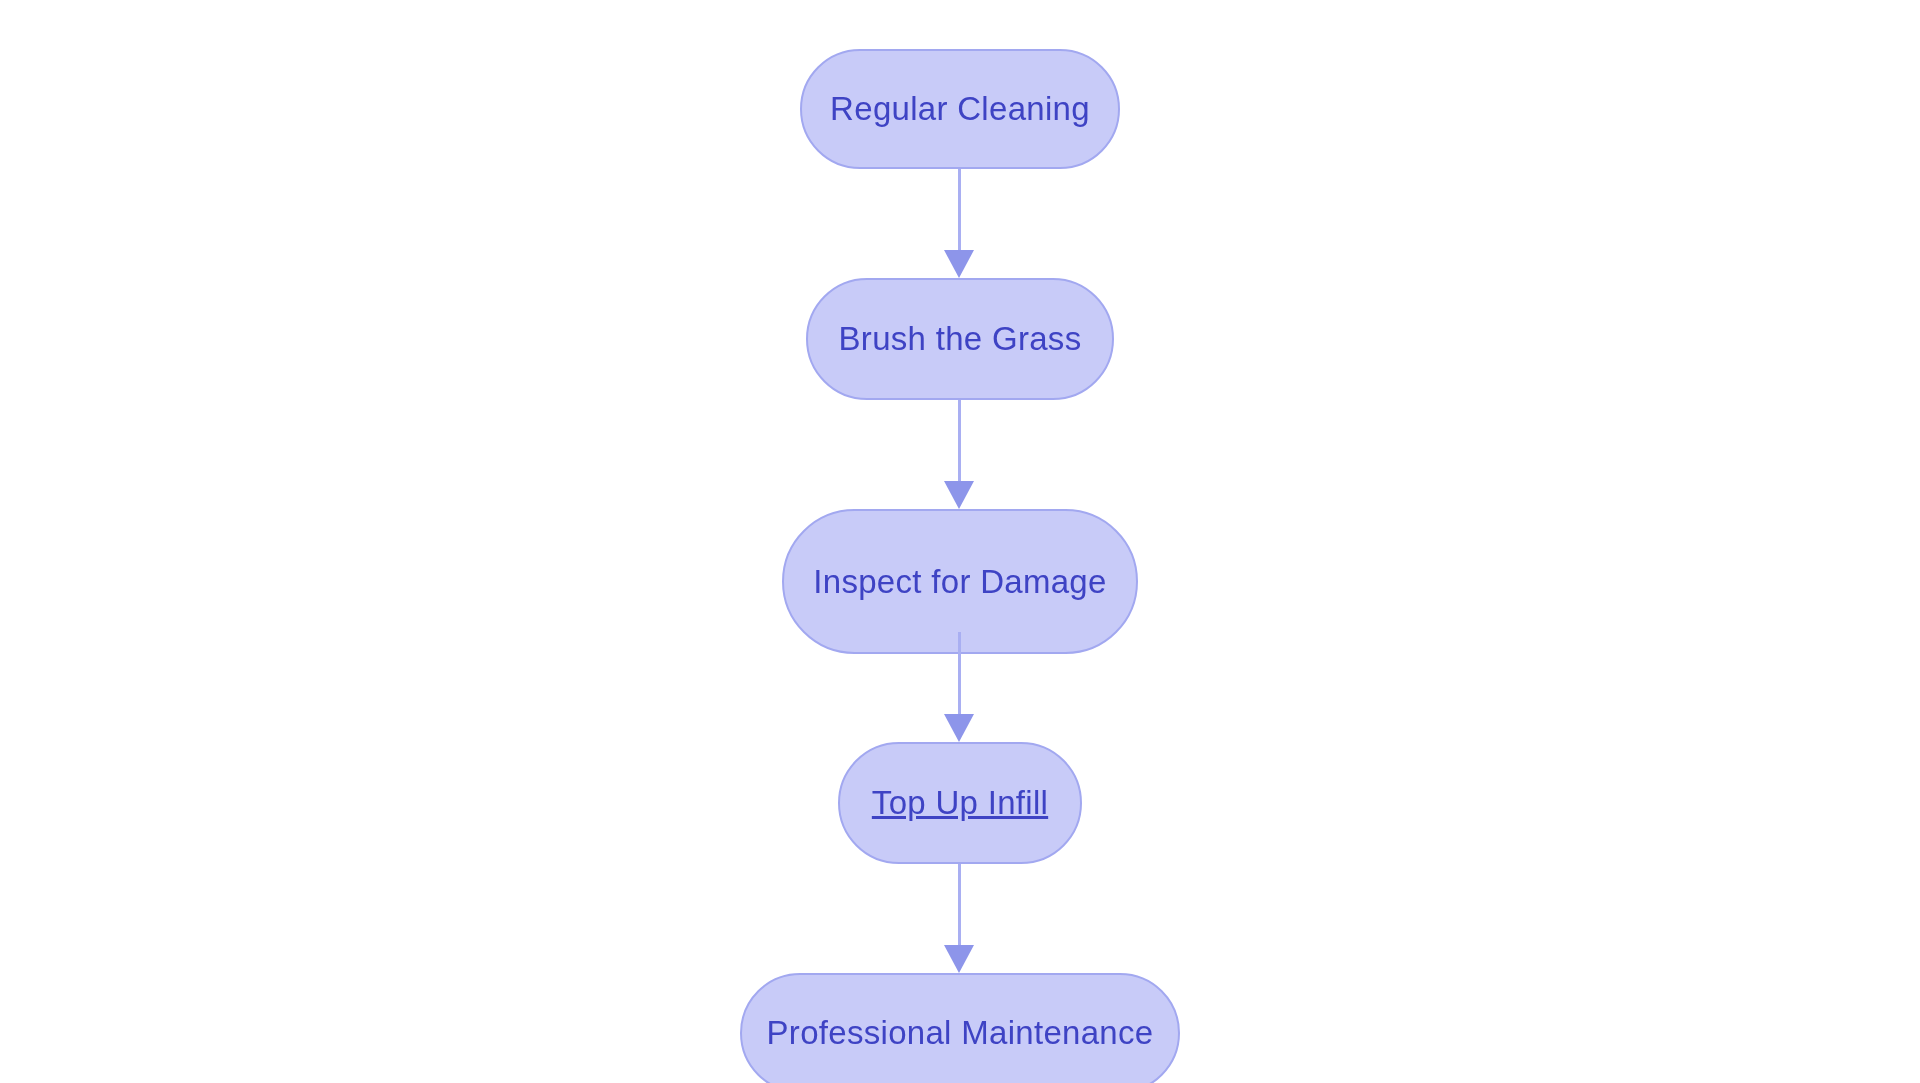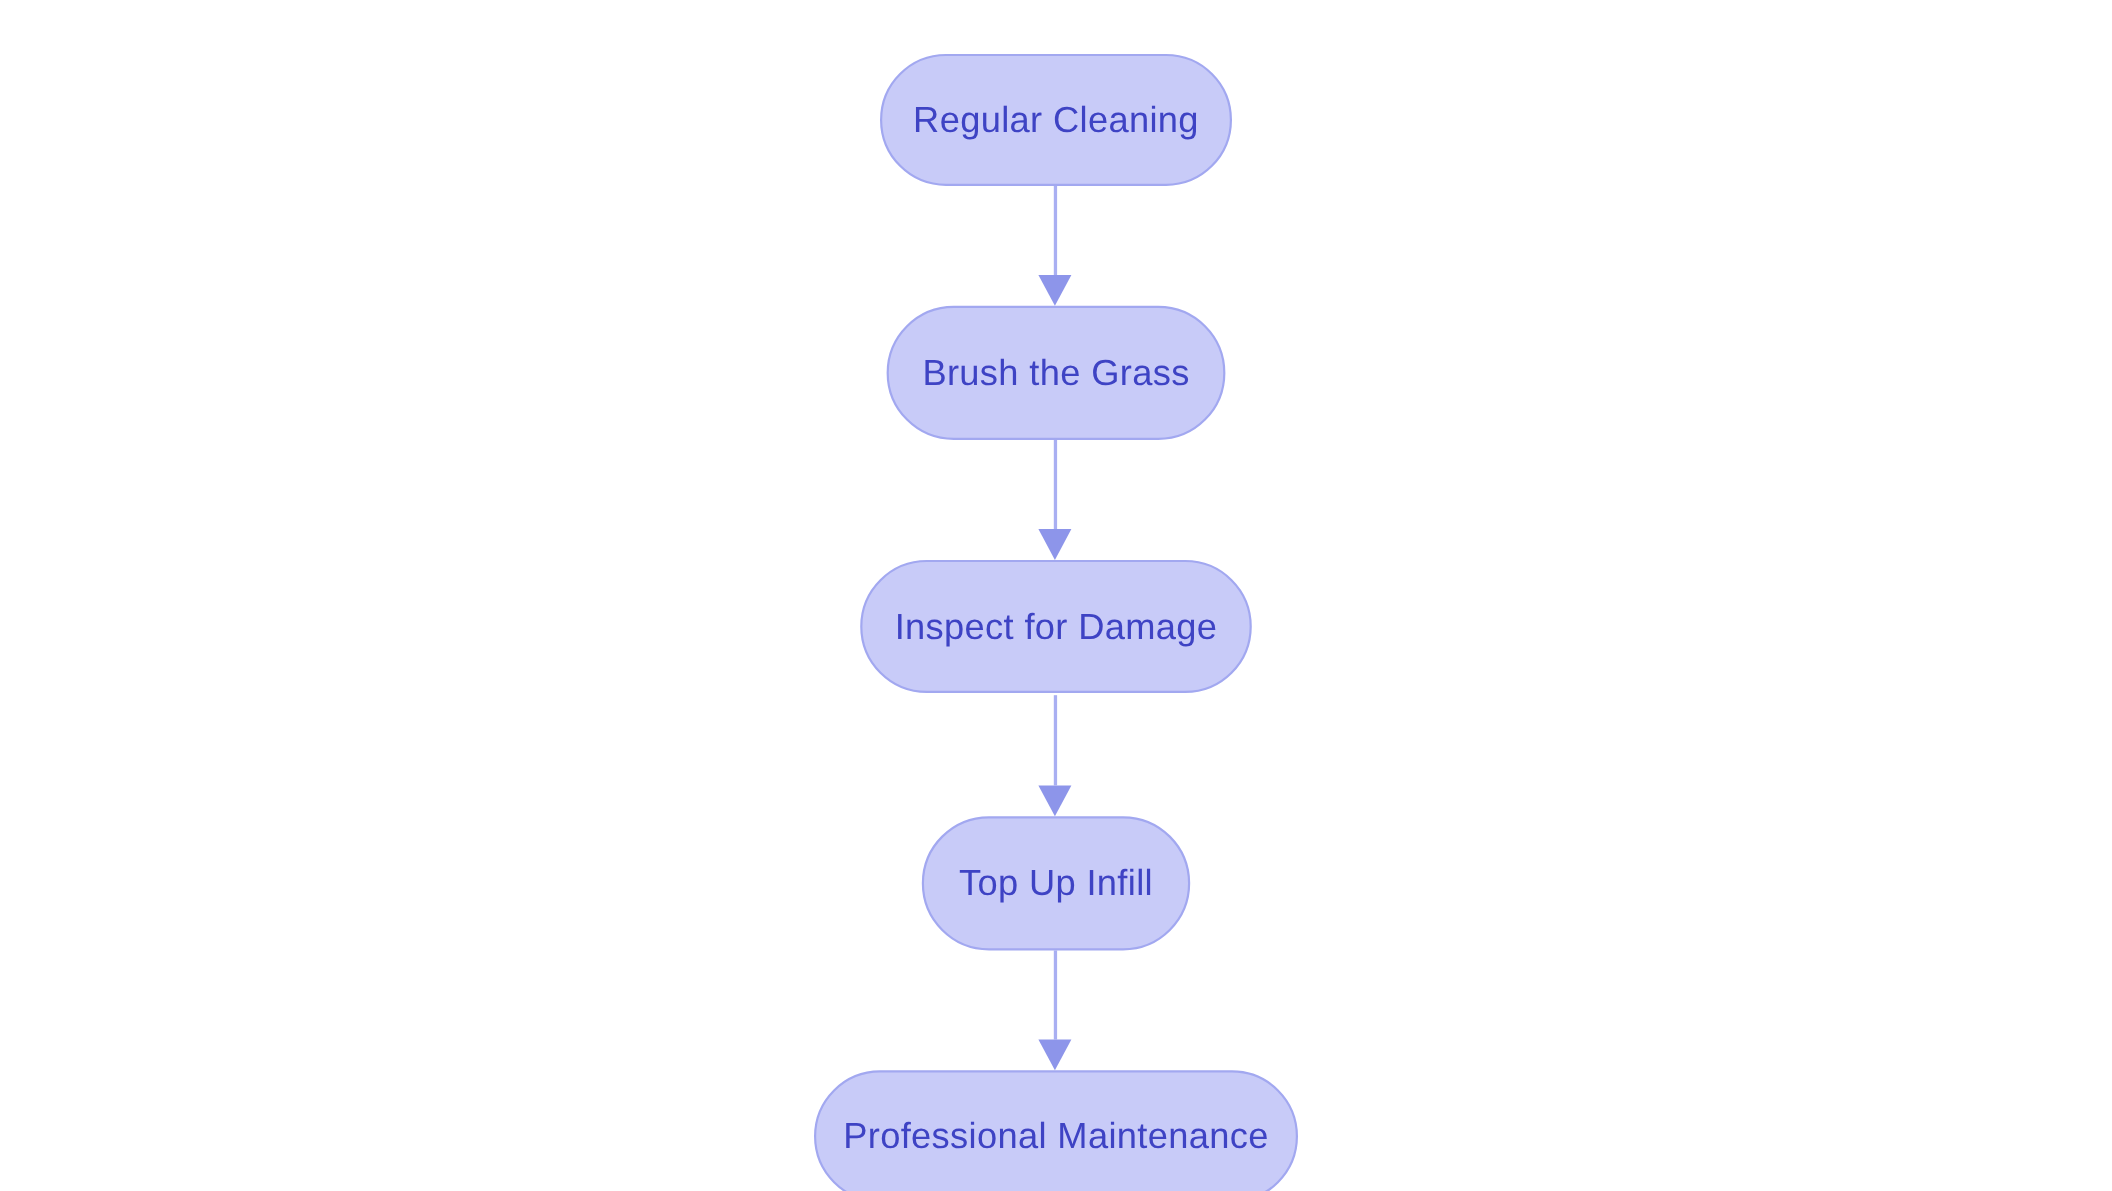--- a/index.html
+++ b/index.html
@@ -26,22 +26,22 @@
     align-items: center;
     justify-content: center;
     color: #3e43c4;
     font-size: 33px;
     letter-spacing: 0.3px;
     white-space: nowrap;
   }
   
   .n1 { left: 800px; top:  17px; width: 320px; height: 120px; }
   .n2 { left: 806px; top: 246px; width: 308px; height: 122px; text-align: center; }
-  .n3 { left: 782px; top: 477px; width: 356px; height: 121px; }
-  .n4 { left: 838px; top: 710px; width: 244px; height: 122px; }
+  .n3 { left: 782px; top: 477px; width: 356px; height: 145px; }
+  .n4 { left: 838px; top: 710px; width: 244px; height: 122px; text-decoration: underline; }
   .n5 { left: 740px; top: 941px; width: 440px; height: 120px; }
 
   .edge-line {
     position: absolute;
     left: 958px;
     width: 3px;
     background: #a9aff2;
   }
   .l1 { top: 137px; height: 81px; }
   .l2 { top: 368px; height: 81px; }

